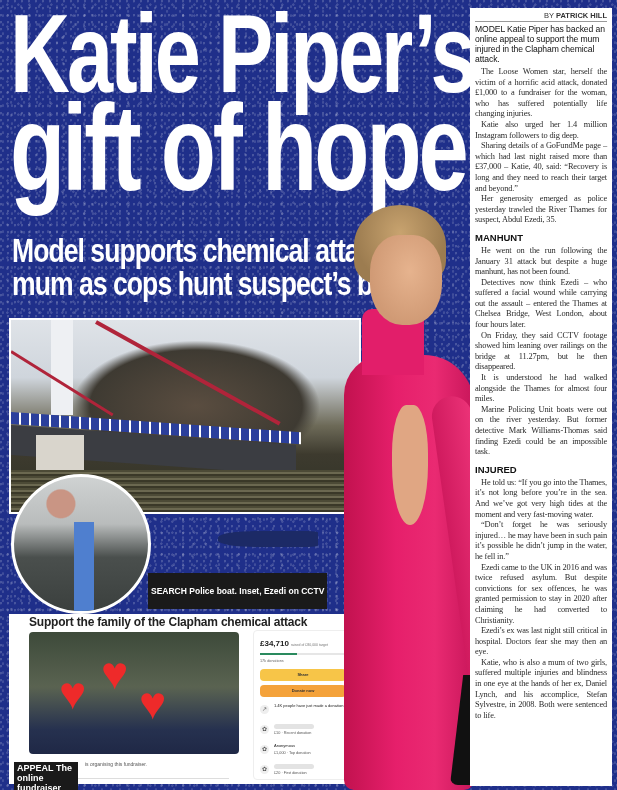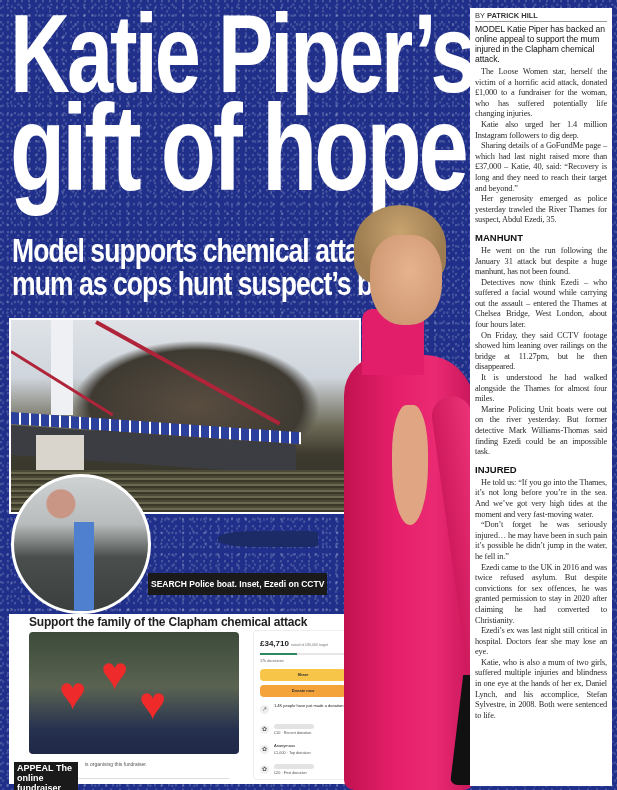--- a/index.html
+++ b/index.html
@@ -41,21 +41,21 @@
   .bridge-photo .tower { position:absolute; left:40px; top:0; width:22px; height:95px; background:#eef0f3; }
   .bridge-photo .cable1 { position:absolute; left:85px; top:0; width:210px; height:4px; background:#b0243a; transform-origin:left; transform: rotate(29deg); }
   .bridge-photo .cable2 { position:absolute; left:0; top:30px; width:120px; height:3px; background:#b0243a; transform-origin:left; transform: rotate(32deg); }
   .bridge-photo .deck { position:absolute; left:0; top:92px; width:290px; height:12px; background: repeating-linear-gradient(90deg,#2b3f9c 0 8px,#fff 8px 10px); transform: skewY(4deg); transform-origin:left; }
   .bridge-photo .deck-under { position:absolute; left:0; top:105px; width:285px; height:30px; background:#3b3d42; transform: skewY(4deg); transform-origin:left; }
   .bridge-photo .pier { position:absolute; left:25px; top:115px; width:48px; height:40px; background:#d9d5cc; }
   .bridge-photo .water { position:absolute; left:0; top:150px; width:100%; height:50px;
     background: repeating-linear-gradient(180deg,#4c4a36 0 2px,#6b6850 2px 4px,#3a3828 4px 6px); }
   .search-caption {
     position: absolute; left: 148px; top: 573px; background: #1a1a1a; color: #fff;
-    font-size: 8.5px; line-height: 10px; padding: 6px 3px; font-weight: 700;
+    font-size: 8.5px; line-height: 10px; padding: 13px 3px; font-weight: 700;
   }
   .search-caption b { font-weight: 900; }
   .cctv-inset {
     position: absolute; left: 11px; top: 474px; width: 140px; height: 140px; border-radius: 50%;
     border: 3px solid #fff; overflow: hidden;
     background: radial-gradient(circle at 35% 20%, #c99584 0 10%, transparent 11%),
                 linear-gradient(180deg, #cfd2d2 0%, #b9bcbc 35%, #4a4f4d 60%, #3b403e 100%);
   }
   .cctv-inset .shirt { position:absolute; left:60px; top:45px; width:20px; height:100px; background:#4f7fcf; }
 
@@ -99,21 +99,21 @@
   .katie .body { position:absolute; left: 44px; top: 150px; width: 130px; height: 435px; background: linear-gradient(90deg,#c2124f 0%,#e61f6b 40%,#ea2a72 70%,#c8165a 100%); border-radius: 40px 50px 10px 10px; }
   .katie .back { position:absolute; left: 92px; top: 200px; width: 36px; height: 120px; border-radius: 40% 40% 50% 50%; background:#e0a683; }
   .katie .arm { position:absolute; left: 150px; top: 190px; width: 40px; height: 300px; background: linear-gradient(90deg,#d01a5e,#ec3378); border-radius: 20px; transform: rotate(-8deg); }
   .katie .bag { position:absolute; left: 150px; top: 470px; width: 44px; height: 110px; background:#111; border-radius: 6px 6px 8px 8px; clip-path: polygon(30% 0,70% 0,100% 100%,0 100%); }
 
   
   .article {
     position: absolute; left: 470px; top: 8px; width: 142px; height: 778px; background:#fff;
     padding: 3px 5px 0 5px; color:#222;
   }
-  .byline { font-size: 7.5px; color:#333; border-bottom: 1px solid #999; padding-bottom: 1px; margin-bottom: 2px; }
+  .byline { font-size: 7.5px; color:#333; border-bottom: 1px solid #999; padding-bottom: 1px; margin-bottom: 2px; text-align: right; }
   .byline b { font-weight: 900; }
   .standfirst { font-size: 8.6px; font-weight: 400; line-height: 10px; color:#111; margin-bottom: 3px; letter-spacing: -0.1px; }
   .article p { font-family: "Liberation Serif", serif; font-size: 8.4px; line-height: 10.6px; text-align: justify; text-indent: 6px; color:#2a2a2a; letter-spacing: -0.15px; }
   .crosshead { font-size: 9.5px; font-weight: 900; text-align:left; margin: 6px 0 3px; color:#111; }
 </style>
 </head>
 <body>
 
 <div class="page">
 
@@ -219,18 +219,18 @@
     <div class="crosshead">MANHUNT</div>
     <p>He went on the run following the January 31 attack but despite a huge manhunt, has not been found.</p>
     <p>Detectives now think Ezedi – who suffered a facial wound while carrying out the assault – entered the Thames at Chelsea Bridge, West London, about four hours later.</p>
     <p>On Friday, they said CCTV footage showed him leaning over railings on the bridge at 11.27pm, but he then disappeared.</p>
     <p>It is understood he had walked alongside the Thames for almost four miles.</p>
     <p>Marine Policing Unit boats were out on the river yesterday. But former detective Mark Williams-Thomas said finding Ezedi could be an impossible task.</p>
     <div class="crosshead">INJURED</div>
     <p>He told us: “If you go into the Thames, it’s not long before you’re in the sea. And we’ve got very high tides at the moment and very fast-moving water.</p>
     <p>“Don’t forget he was seriously injured… he may have been in such pain it’s possible he didn’t jump in the water, he fell in.”</p>
     <p>Ezedi came to the UK in 2016 and was twice refused asylum. But despite convictions for sex offences, he was granted permission to stay in 2020 after claiming he had converted to Christianity.</p>
-    <p>Ezedi’s ex was last night still critical in hospital. Doctors fear she may lose an eye.</p>
+    <p>Ezedi’s ex was last night still critical in hospital. Doctors fear she may then an eye.</p>
     <p>Katie, who is also a mum of two girls, suffered multiple injuries and blindness in one eye at the hands of her ex, Daniel Lynch, and his accomplice, Stefan Sylvestre, in 2008. Both were sentenced to life.</p>
 
   </div>
 
 </div>
 
 </body></html>

